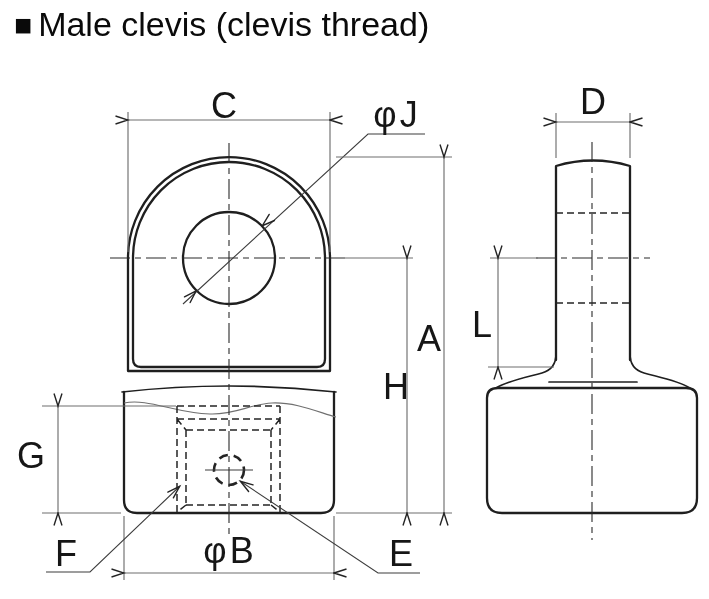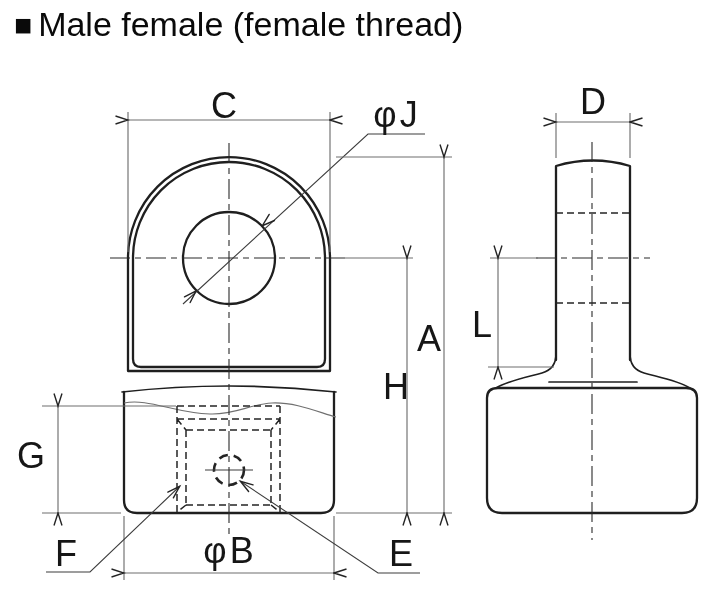--- a/index.html
+++ b/index.html
@@ -24,21 +24,21 @@
   .leader{stroke:#3d3d3d;stroke-width:1.1;fill:none;}
   .ah{stroke:#242424;stroke-width:1.4;fill:none;stroke-linecap:round;}
 </style>
 </head>
 <body>
 
 <div class="screen">
 
   <div class="title">
     <span class="bullet">■</span>
-    <span>Male female (female thread)</span>
+    <span>Male clevis (clevis thread)</span>
   </div>
 
   <svg width="709" height="599" viewBox="0 0 709 599">
     <defs>
       <marker id="arr" viewBox="-1 -5 15 10" refX="0.5" refY="0" markerWidth="15" markerHeight="10" orient="auto-start-reverse" markerUnits="userSpaceOnUse">
         <path d="M13,4 L0.5,0 L13,-4" fill="none" stroke="#242424" stroke-width="1.4"></path>
       </marker>
     </defs>
 
     <g>

